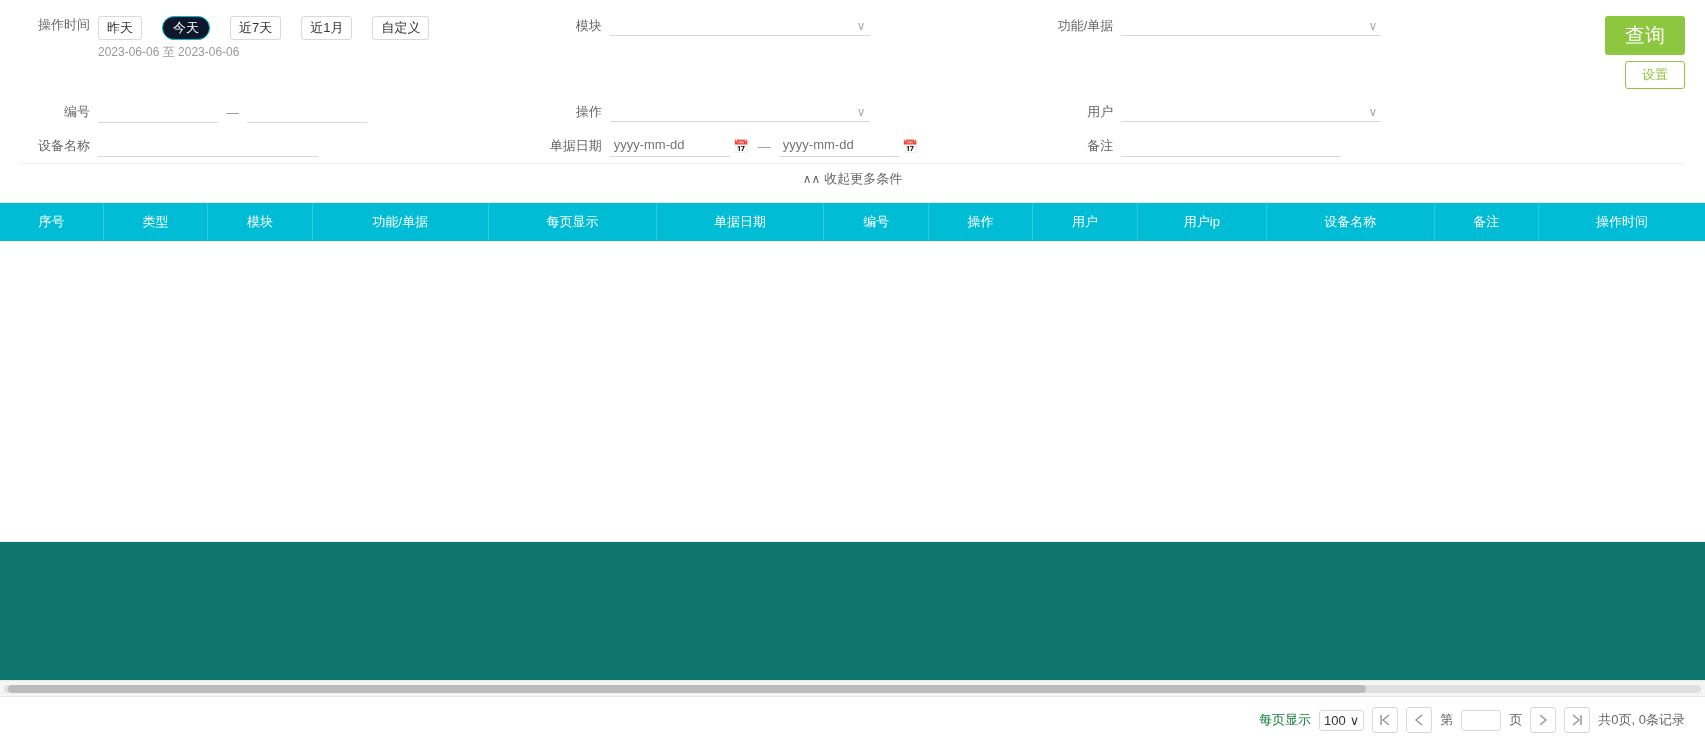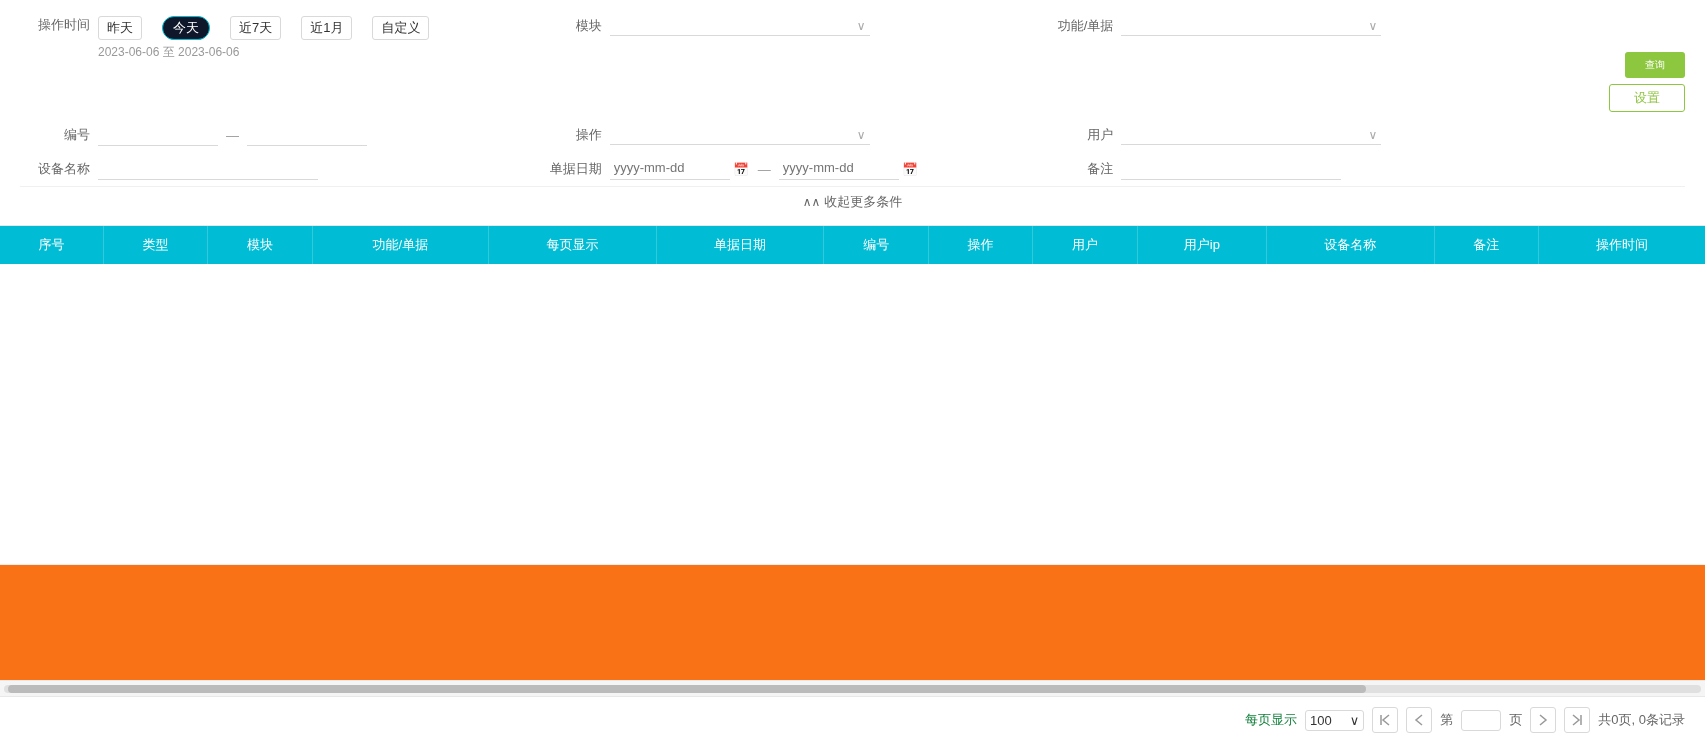--- a/index.html
+++ b/index.html
@@ -26,49 +26,49 @@
     .chevron-icon { position: absolute; right: 4px; top: 50%; transform: translateY(-50%); color: #aaa; font-size: 12px; pointer-events: none; }
 
     
     .input-underline { border: none; border-bottom: 1px solid #d9d9d9; outline: none; font-size: 13px; color: #333; background: transparent; padding: 2px 0 4px 0; min-width: 120px; }
 
     
     .date-input { border: none; border-bottom: 1px solid #d9d9d9; outline: none; font-size: 13px; color: #aaa; background: transparent; padding: 2px 4px 4px 4px; width: 120px; }
     .calendar-icon { color: #aaa; margin-left: 4px; cursor: pointer; }
 
     
-    .query-btn { background: #8dc63f; color: #fff; border: none; border-radius: 3px; padding: 6px 20px; font-size: 10px; cursor: pointer; font-weight: normal; margin-top: 36px; }
-    .settings-btn { background: #fff; color: #8dc63f; border: 1px solid #8dc63f; border-radius: 3px; padding: 4px 24px; font-size: 13px; cursor: pointer; margin-top: 6px; }
+    .query-btn { background: #8dc63f; color: #fff; border: none; border-radius: 3px; padding: 6px 20px; font-size: 20px; cursor: pointer; font-weight: normal; }
+    .settings-btn { background: #fff; color: #8dc63f; border: 1px solid #8dc63f; border-radius: 3px; padding: 4px 16px; font-size: 13px; cursor: pointer; margin-top: 6px; }
 
     
     .action-btns { display: flex; flex-direction: column; align-items: flex-end; gap: 0; }
 
     
     .collapse-row { display: flex; justify-content: center; padding: 6px 0 4px 0; border-top: 1px solid #f0f0f0; }
     .collapse-btn { color: #666; font-size: 13px; cursor: pointer; background: none; border: none; display: flex; align-items: center; gap: 4px; }
 
     
-    .table-area { flex: 1; background: #f97316; }
+    .table-area { flex: 1; background: #0f766e; }
     .data-table { width: 100%; border-collapse: collapse; }
     .data-table thead tr { background: #00bcd4; }
     .data-table thead th { color: #fff; font-size: 13px; padding: 10px 8px; text-align: center; border-right: 1px solid rgba(255,255,255,0.2); font-weight: normal; white-space: nowrap; }
     .data-table thead th:last-child { border-right: none; }
     .data-table tbody tr { background: #fff; }
     .data-table tbody tr:nth-child(even) { background: #fafafa; }
     .data-table tbody td { padding: 9px 8px; text-align: center; border-bottom: 1px solid #f0f0f0; font-size: 13px; }
 
     
     .scrollbar-area { height: 16px; background: #f5f5f5; border-top: 1px solid #e8e8e8; display: flex; align-items: center; padding: 0; overflow: hidden; }
     .scrollbar-track { flex: 1; height: 8px; background: #e0e0e0; border-radius: 4px; margin: 0 4px; position: relative; }
     .scrollbar-thumb { height: 8px; background: #bbb; border-radius: 4px; width: 80%; position: absolute; left: 4px; }
 
     
     .pagination { display: flex; align-items: center; justify-content: flex-end; padding: 10px 20px; background: #fff; border-top: 1px solid #e8e8e8; gap: 8px; font-size: 13px; }
     .page-size-label { color: #15803d; }
-    .page-size-select { border: 1px solid #d9d9d9; border-radius: 3px; padding: 2px 4px; font-size: 13px; background: #fff; color: #333; cursor: pointer; display: flex; align-items: center; gap: 18px; }
+    .page-size-select { border: 1px solid #d9d9d9; border-radius: 3px; padding: 2px 4px; font-size: 13px; background: #fff; color: #333; cursor: pointer; display: flex; align-items: center; gap: 4px; }
     .page-nav-btn { border: 1px solid #d9d9d9; background: #fff; color: #666; cursor: pointer; width: 26px; height: 26px; display: flex; align-items: center; justify-content: center; border-radius: 3px; font-size: 13px; }
     .page-nav-btn:disabled { color: #ccc; cursor: not-allowed; }
     .page-input { border: 1px solid #d9d9d9; border-radius: 3px; width: 40px; text-align: center; padding: 2px 4px; font-size: 13px; outline: none; }
     .page-info { color: #666; }
     .filter-col-label { color: #666; font-size: 13px; min-width: 70px; text-align: right; margin-right: 8px; white-space: nowrap; }
     .dash { margin: 0 8px; color: #999; }
 
     .select-wide { min-width: 260px; }
   </style>
 </head>

